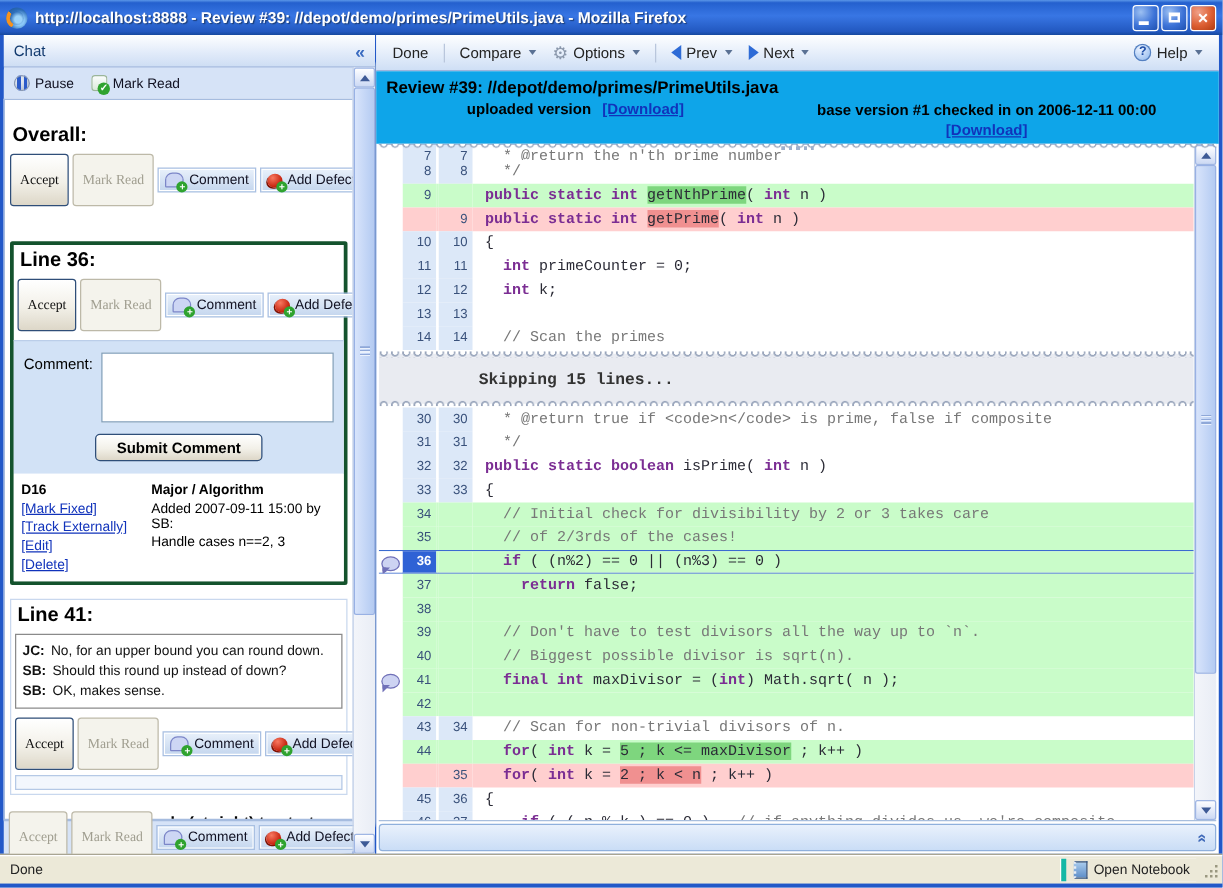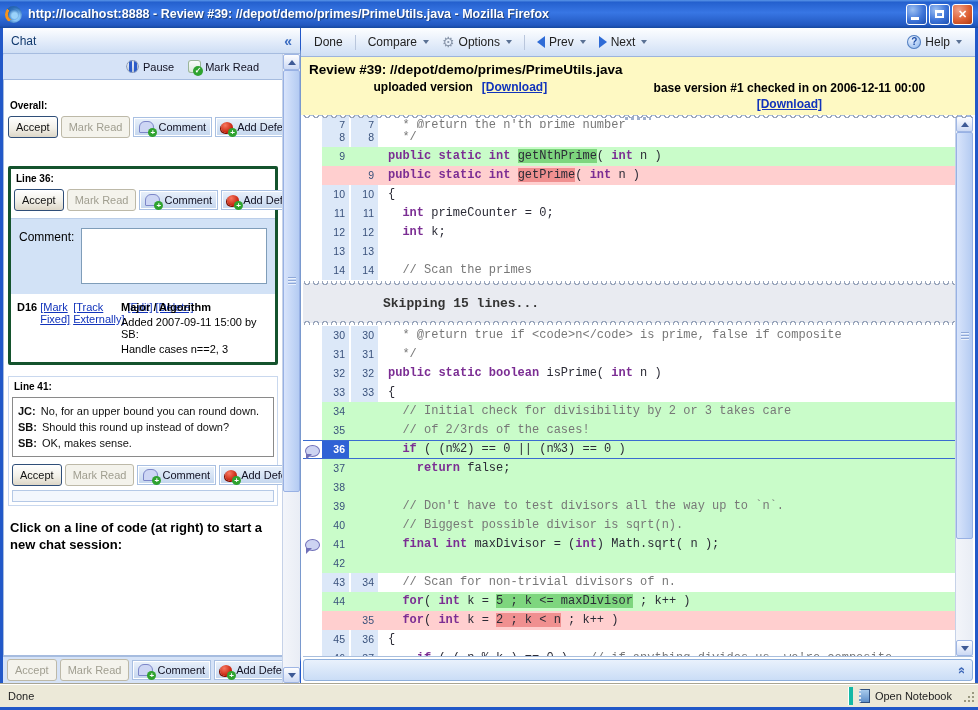--- a/index.html
+++ b/index.html
@@ -27,33 +27,33 @@
   
   .frame-body{flex:1;display:flex;min-height:0;padding:0 3px;}
 
   
   .sidebar{width:297px;flex:none;display:flex;flex-direction:column;background:#D6E3F7;border-right:1px solid #7A99CE;min-height:0;border-radius:28px;}
   .side-header{height:25px;flex:none;display:flex;align-items:center;padding:0 8px;
     background:linear-gradient(#FDFEFF,#E0EAF9 60%,#CEDEF4);border-bottom:1px solid #A6BCDF;color:#123A6E;font-size:12px;}
   .collapse-left{margin-left:auto;color:#3A6BC0;font-weight:bold;font-size:14px;line-height:1;}
   .side-body{flex:1;display:flex;min-height:0;}
   .side-col{flex:1;display:flex;flex-direction:column;min-width:0;}
-  .side-topbar{height:25px;flex:none;display:flex;justify-content:flex-end;align-items:center;gap:14px;padding:0 23px;font-size:11px;color:#112;}
+  .side-topbar{height:25px;flex:none;display:flex;justify-content:flex-start;align-items:center;gap:14px;padding:0 8px;font-size:11px;color:#112;}
   .flatbtn{display:flex;align-items:center;gap:4px;cursor:default;}
   .ico-pause{width:13px;height:13px;border-radius:50%;flex:none;
     background:linear-gradient(90deg,transparent 3px,#2B5BC9 3px 6px,transparent 6px 8px,#2B5BC9 8px 11px,transparent 11px),
                radial-gradient(circle at 35% 30%,#EDF2FA,#9FB0C8);box-shadow:0 0 0 1px #8A9AB5 inset;}
   .ico-check{width:13px;height:13px;border-radius:3px;background:linear-gradient(#FDFEFF,#D8E8D8);box-shadow:0 0 0 1px #9AB59A inset;position:relative;flex:none;}
   .ico-check::after{content:"✓";position:absolute;right:-2px;bottom:-3px;width:10px;height:10px;border-radius:50%;
     background:#2FA32F;color:#fff;font-size:8px;line-height:10px;text-align:center;font-weight:bold;}
   .side-content{flex:1;min-height:0;background:#fff;border:1px solid #A6BCDF;border-right:none;overflow:hidden;
     display:flex;flex-direction:column;padding:4px 4px 0 4px;}
-  .heading{font-size:10px;font-weight:bold;margin:0 0 5px 2px;color:#000;}
+  .heading{font-size:16px;font-weight:bold;margin:0 0 5px 2px;color:#000;}
   .actrow{display:flex;align-items:center;gap:3px;white-space:nowrap;}
-  .btn{font-size:11px;font-family:Liberation Sans, sans-serif;padding:4px 7px;border:1px solid #2F4E78;border-radius:3px;
+  .btn{font-size:11px;font-family:Liberation Serif, serif;padding:14px 7px;border:1px solid #2F4E78;border-radius:3px;
     background:linear-gradient(#FFFFFF,#F2F0E8 55%,#DDD7C8);color:#111;cursor:default;}
   .btn.dis{border-color:#BDB9A8;color:#A09E90;background:#F4F3EC;}
   .tabbtn{display:flex;align-items:center;gap:4px;font-size:11px;padding:3px 5px;color:#112;cursor:default;
     background:linear-gradient(#E9F1FB,#C4D6EE);border:1px solid #A9C0E2;box-shadow:0 0 0 1px #fff inset;}
   .ico-comment{width:13px;height:10px;background:#CDD6F4;border:1px solid #7C86C8;border-radius:6px 6px 6px 1px;position:relative;flex:none;}
   .ico-comment::after{content:"+";position:absolute;right:-4px;bottom:-5px;width:9px;height:9px;border-radius:50%;
     background:#2FA32F;color:#fff;font-size:8px;line-height:9px;text-align:center;font-weight:bold;}
   .ico-defect{width:12px;height:11px;border-radius:50% 50% 45% 45%;position:relative;flex:none;
     background:radial-gradient(circle at 35% 30%,#F87860,#C41F0A 70%);box-shadow:-1px 1px 0 #801000;}
   .ico-defect::after{content:"+";position:absolute;right:-4px;bottom:-4px;width:9px;height:9px;border-radius:50%;
@@ -65,21 +65,21 @@
   .msgbox{border:1px solid #8A8A8A;background:#fff;padding:3px 5px;font-size:11px;margin:1px 0 7px;color:#111;}
   .msg{margin:4px 0;}
   .msg b{margin-right:5px;}
   .comment-area{background:#D2E2F6;margin-top:7px;padding:9px 8px 10px;display:flex;flex-direction:column;align-items:center;border-top:1px solid #BBCEE9;}
   .comment-row{display:flex;width:100%;gap:7px;align-items:flex-start;}
   .comment-row label{font-weight:normal;font-size:12px;padding-top:2px;}
   .comment-row textarea{flex:1;height:50px;border:1px solid #7F9DB9;resize:none;background:#fff;font-family:inherit;}
   .submitbtn{font-weight:bold;font-size:12px;padding:3px 16px;margin-top:9px;border:1px solid #2F4E78;border-radius:4px;
     background:linear-gradient(#FFFFFF,#F2F0E8 55%,#DDD7C8);font-family:inherit;}
   .defect-area{padding:7px 6px;display:flex;gap:8px;font-size:11px;background:#fff;}
-  .dcol1{width:96px;flex:none;display:flex;flex-direction:row;gap:3px;}
+  .dcol1{width:96px;flex:none;display:flex;flex-direction:column;gap:3px;}
   .dcol2{flex:1;display:flex;flex-direction:column;gap:3px;}
   .dlink{color:#1133BB;text-decoration:underline;cursor:pointer;}
   .line41-box{margin-top:11px;border:1px solid #C9D8EE;background:#fff;padding:4px 3px 3px;flex:none;}
   .mini-strip{height:10px;background:#F3F7FD;border:1px solid #B5C9E6;margin-top:4px;}
   .newchat{margin-top:14px;flex:none;padding:0 2px;}
   .newchat-label{font-size:13px;font-weight:bold;line-height:1.3;margin:0 0 6px 0;}
   .side-bottombar{height:26px;flex:none;display:flex;align-items:center;gap:3px;padding:0 4px;background:#D6E3F7;border-top:1px solid #A6BCDF;white-space:nowrap;}
 
   
   .sb{width:17px;flex:none;background:linear-gradient(90deg,#F3F5FA,#E9EDF5);border-left:1px solid #C6D2E8;display:flex;flex-direction:column;}
@@ -100,21 +100,21 @@
   .tb-item{display:flex;align-items:center;gap:4px;padding:2px 4px;cursor:default;}
   .tbsep{width:1px;height:15px;background:#B9C6DC;margin:0 3px;}
   .caret{width:0;height:0;border-left:3px solid transparent;border-right:3px solid transparent;border-top:4px solid #5A7194;margin-left:2px;}
   .ico-gear{color:#8A97AB;font-size:14px;line-height:1;}
   .ico-prev{width:0;height:0;border-top:6px solid transparent;border-bottom:6px solid transparent;border-right:8px solid #2E6BD6;}
   .ico-next{width:0;height:0;border-top:6px solid transparent;border-bottom:6px solid transparent;border-left:8px solid #2E6BD6;}
   .ico-help{width:14px;height:14px;border-radius:50%;background:radial-gradient(circle at 35% 30%,#EAF2FF,#9CC0F0 75%);
     box-shadow:0 0 0 1px #5580C0 inset;color:#1F4FA8;font-size:10px;font-weight:bold;text-align:center;line-height:14px;}
   .push-right{margin-left:auto;}
 
-  .main-header{flex:none;padding:5px 8px 3px;background:#fef9c3;}
+  .main-header{flex:none;padding:5px 8px 3px;background:#0ea5e9;}
   .rtitle{font-weight:bold;font-size:13.5px;color:#000;}
   .vrow{display:flex;margin-top:3px;font-size:12px;align-items:flex-start;}
   .vleft{width:46%;display:flex;justify-content:center;gap:9px;font-weight:bold;}
   .vright{width:54%;text-align:center;font-weight:bold;line-height:1.35;}
   .dl{color:#1133BB;font-weight:bold;text-decoration:underline;cursor:pointer;}
 
   
   .code-wrap{flex:1;position:relative;display:flex;min-height:0;margin:0 2px;border-top:1px solid #A8BEDD;border-bottom:1px solid #A8BEDD;}
   .code-scroll{flex:1;overflow:hidden;background:#fff;position:relative;min-width:0;}
   .code-row{display:flex;height:19px;line-height:19px;font-family:"Liberation Mono",monospace;font-size:12px;white-space:pre;box-sizing:border-box;}
@@ -235,20 +235,21 @@
                     <span class="ico-defect"></span>
                     <span>Add Defect</span>
                   </span>
                 </div>
               </div>
               <div class="comment-area">
                 <div class="comment-row">
                   <label>Comment:</label>
                   <textarea style=""></textarea>
                 </div>
+                <button class="submitbtn">Submit Comment</button>
               </div>
               <div class="defect-area">
                 <div class="dcol1">
                   <b>D16</b>
                   <a class="dlink">[Mark Fixed]</a>
                   <a class="dlink">[Track Externally]</a>
                   <a class="dlink">[Edit]</a>
                   <a class="dlink">[Delete]</a>
                 </div>
                 <div class="dcol2">

